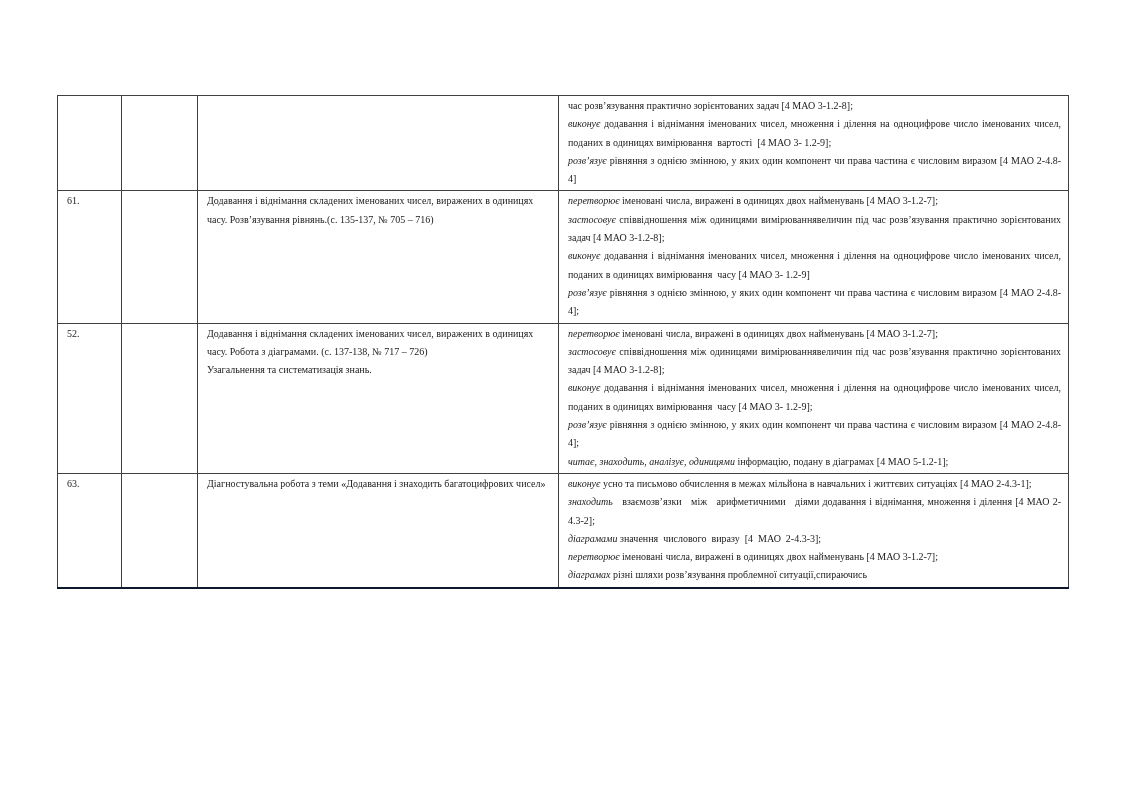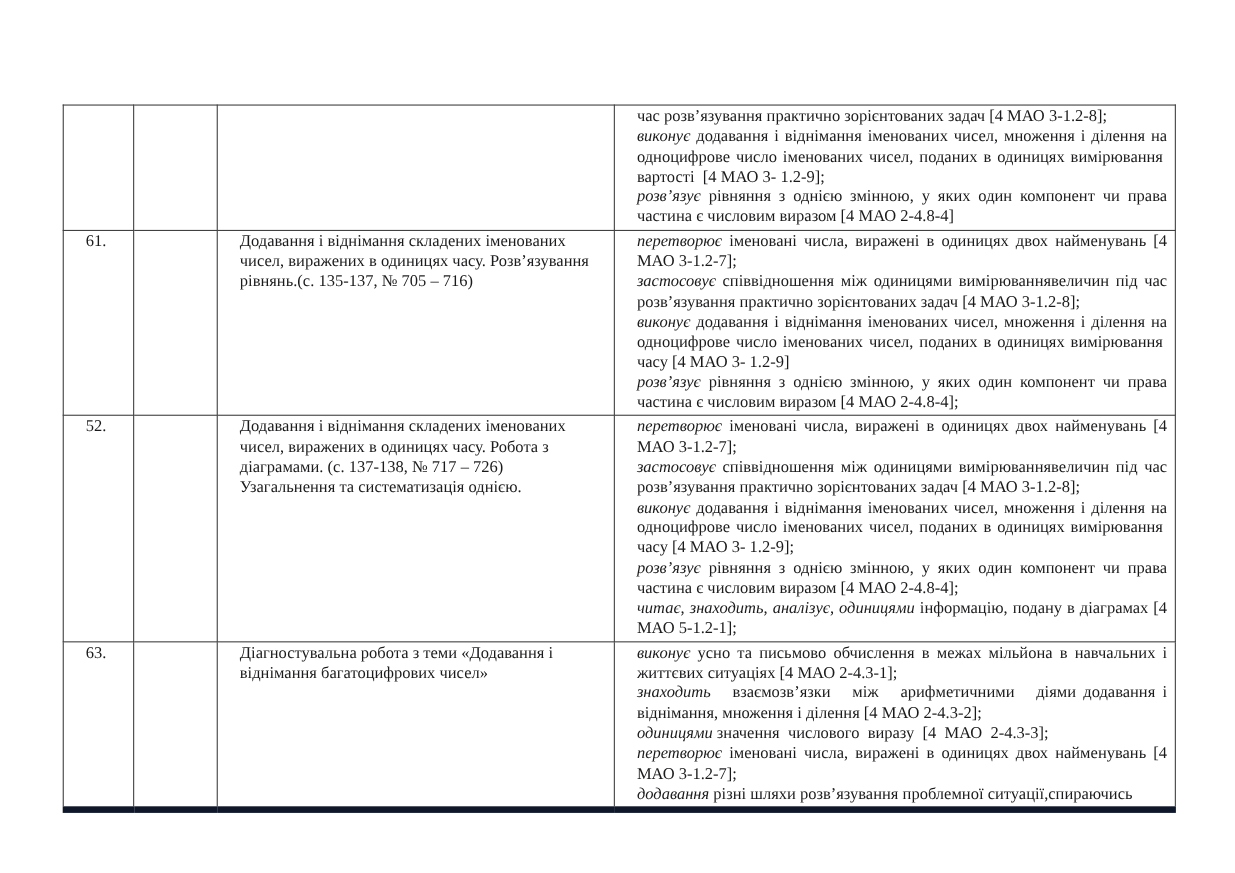--- a/index.html
+++ b/index.html
@@ -19,27 +19,27 @@
     position: absolute;
     left: 57px;
     top: 95px;
     width: 1011px;
     border-collapse: collapse;
     table-layout: fixed;
   }
   .doc-table td {
     border: 1px solid #414141;
     vertical-align: top;
-    padding: 1px 7px 2px 20px;
-    font-size: 15px;
+    padding: 1px 7px 2px 9px;
+    font-size: 10px;
     line-height: 18.3px;
     overflow: hidden;
   }
   .doc-table tr:last-child td {
-    border-bottom: 6px solid #0f172a;
+    border-bottom: 2px solid #0f172a;
   }
   .col-num    { width: 64px; }
   .col-date   { width: 76px; }
   .col-topic  { width: 361px; }
   .col-outcomes { width: 510px; }
   .doc-table p {
     margin: 0;
   }
   .col-outcomes p {
     text-align: justify;
@@ -80,38 +80,38 @@
           <p><span class="lead">застосовує</span> співвідношення між одиницями вимірюваннявеличин під час розв’язування практично зорієнтованих задач [4 МАО 3-1.2-8];</p>
           <p><span class="lead">виконує</span> додавання і віднімання іменованих чисел, множення і ділення на одноцифрове число іменованих чисел, поданих в одиницях вимірювання&nbsp; часу [4 МАО 3- 1.2-9]</p>
           <p><span class="lead">розв’язує</span> рівняння з однією змінною, у яких один компонент чи права частина є числовим виразом [4 МАО 2-4.8-4];</p>
         </td>
       </tr>
       <tr>
         <td class="col-num">52.</td>
         <td class="col-date"></td>
         <td class="col-topic">
           <p>Додавання і віднімання складених іменованих чисел, виражених в одиницях часу. Робота з діаграмами. (с. 137-138, № 717 – 726)</p>
-          <p>Узагальнення та систематизація однією.</p>
+          <p>Узагальнення та систематизація знань.</p>
         </td>
         <td class="col-outcomes">
           <p><span class="lead">перетворює</span> іменовані числа, виражені в одиницях двох найменувань [4 МАО 3-1.2-7];</p>
           <p><span class="lead">застосовує</span> співвідношення між одиницями вимірюваннявеличин під час розв’язування практично зорієнтованих задач [4 МАО 3-1.2-8];</p>
           <p><span class="lead">виконує</span> додавання і віднімання іменованих чисел, множення і ділення на одноцифрове число іменованих чисел, поданих в одиницях вимірювання&nbsp; часу [4 МАО 3- 1.2-9];</p>
           <p><span class="lead">розв’язує</span> рівняння з однією змінною, у яких один компонент чи права частина є числовим виразом [4 МАО 2-4.8-4];</p>
           <p><span class="lead">читає, знаходить, аналізує, одиницями</span> інформацію, подану в діаграмах [4 МАО 5-1.2-1];</p>
         </td>
       </tr>
       <tr>
         <td class="col-num">63.</td>
         <td class="col-date"></td>
         <td class="col-topic">
-          <p>Діагностувальна робота з теми «Додавання і віднімання багатоцифрових чисел»</p>
+          <p>Діагностувальна робота з теми «Додавання і знаходить багатоцифрових чисел»</p>
         </td>
         <td class="col-outcomes">
           <p><span class="lead">виконує</span> усно та письмово обчислення в межах мільйона в навчальних і життєвих ситуаціях [4 МАО 2-4.3-1];</p>
           <p><span class="lead">знаходить</span> &nbsp;&nbsp;взаємозв’язки &nbsp;&nbsp;між &nbsp;&nbsp;арифметичними &nbsp;&nbsp;діями додавання і віднімання, множення і ділення [4 МАО 2-4.3-2];</p>
-          <p><span class="lead">одиницями</span> значення&nbsp; числового&nbsp; виразу&nbsp; [4&nbsp; МАО&nbsp; 2-4.3-3];</p>
+          <p><span class="lead">діаграмами</span> значення&nbsp; числового&nbsp; виразу&nbsp; [4&nbsp; МАО&nbsp; 2-4.3-3];</p>
           <p><span class="lead">перетворює</span> іменовані числа, виражені в одиницях двох найменувань [4 МАО 3-1.2-7];</p>
-          <p><span class="lead">додавання</span> різні шляхи розв’язування проблемної ситуації,спираючись</p>
+          <p><span class="lead">діаграмах</span> різні шляхи розв’язування проблемної ситуації,спираючись</p>
         </td>
       </tr>
     </tbody>
 </table>
 
 </body></html>

